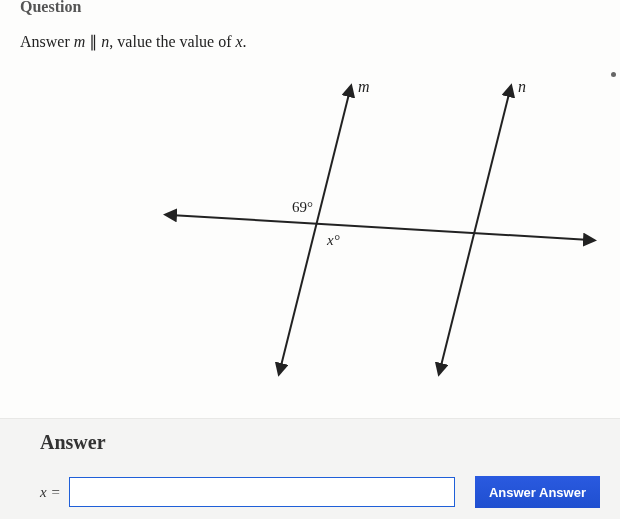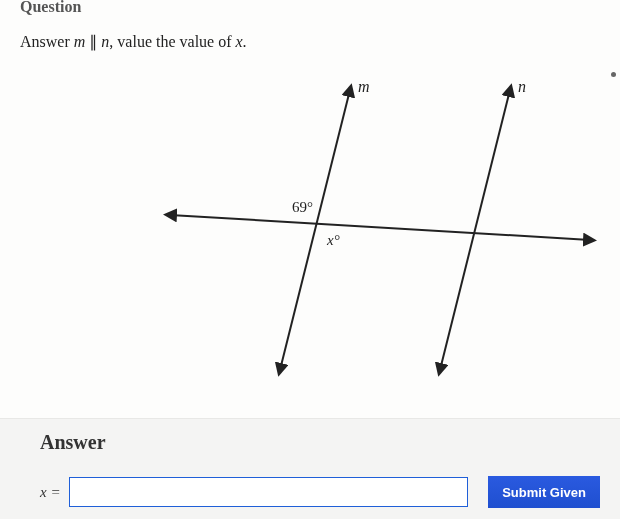--- a/index.html
+++ b/index.html
@@ -126,15 +126,15 @@
   <text x="132" y="142" font-family="Georgia" font-size="15" fill="#222">69°</text>
 
   <text x="167" y="175" font-family="Georgia" font-style="italic" font-size="15" fill="#222">x°</text>
 </svg>
 
 <div class="answer-section">
   <div class="answer-label">Answer</div>
   <div class="answer-row">
     <span class="xeq">x =</span>
     <input class="answer-input" type="text" value="" style="">
-    <button class="submit-btn">Submit Given</button>
+    <button class="submit-btn">Answer Answer</button>
   </div>
 </div>
 
 </body></html>

